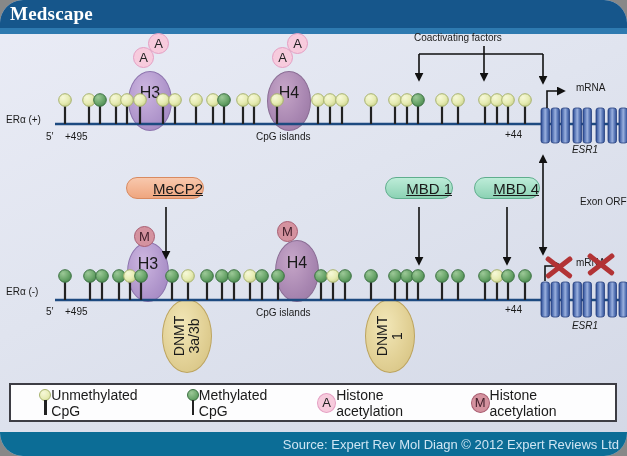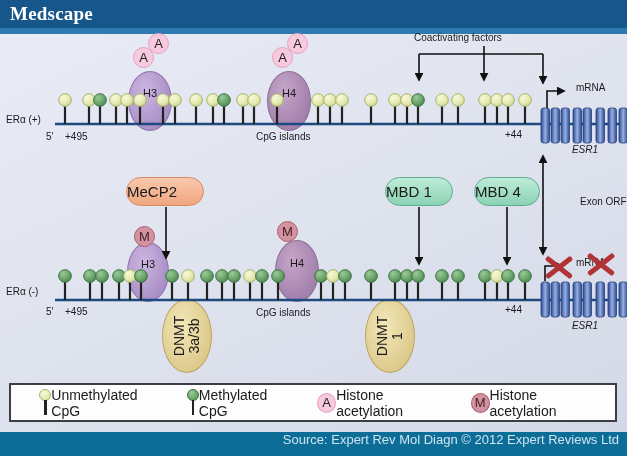--- a/index.html
+++ b/index.html
@@ -1,54 +1,54 @@
 <!DOCTYPE html>
 <html><head>
 <meta charset="utf-8">
 <style>
   html,body{margin:0;padding:0;background:#888;}
   *{box-sizing:border-box;}
   .stage{position:relative;width:627px;height:456px;overflow:hidden;
          font-family:"Liberation Sans",sans-serif;color:#1a1a1a;
-         background:linear-gradient(155deg,#eaecf6 0%,#e0e4ef 45%,#d3d8e6 100%);}
+         background:linear-gradient(155deg,#eaecf6 0%,#e0e4ef 45%,#d3d8e6 100%);border-radius:23px;}
   
   .hdr{position:absolute;left:0;top:0;width:627px;height:28px;background:#16568b;}
   .hdr .logo{position:absolute;left:10px;top:3px;color:#fff;font-family:"Liberation Serif",serif;
              font-size:19px;font-weight:bold;letter-spacing:.2px;}
   .hdr-strip{position:absolute;left:0;top:28px;width:627px;height:6px;background:#2e7ab0;}
   
   .ftr{position:absolute;left:0;top:432px;width:627px;height:24px;background:#0c6d96;
-       display:flex;justify-content:flex-end;padding-right:8px;}
+       display:flex;align-items:center;justify-content:flex-end;padding-right:8px;}
   .ftr .src{color:#cfe5f3;font-size:13px;}
   
   svg.art{position:absolute;left:0;top:0;z-index:2;pointer-events:none;}
   
   .ell{position:absolute;z-index:1;border-radius:50%;display:flex;align-items:center;justify-content:center;}
-  .hist{font-size:11px;}
+  .hist{font-size:16px;}
   .h3t{left:128px;top:71px;width:44px;height:60px;border:1px solid #8d74ae;
        background:radial-gradient(ellipse at 38% 32%,#cdb6e0 0%,#af95cb 60%,#9c81bc 100%);}
   .h4t{left:267px;top:71px;width:44px;height:60px;border:1px solid #8a6c94;
        background:radial-gradient(ellipse at 38% 32%,#c6a6c8 0%,#a886b1 60%,#96759f 100%);}
   .h3b{left:127px;top:242px;width:42px;height:60px;border:1px solid #8d74ae;
        background:radial-gradient(ellipse at 38% 32%,#cdb6e0 0%,#af95cb 60%,#9c81bc 100%);}
   .h4b{left:275px;top:240px;width:44px;height:62px;border:1px solid #8a6c94;
        background:radial-gradient(ellipse at 38% 32%,#c6a6c8 0%,#a886b1 60%,#96759f 100%);}
   .hist .lab{transform:translateY(-8px);}
   .dnmt{border:1px solid #bda45e;background:radial-gradient(ellipse at 40% 35%,#f2e7b8 0%,#e2d196 55%,#d3bf7d 100%);}
   .d1{left:162px;top:299px;width:50px;height:74px;}
   .d2{left:365px;top:299px;width:50px;height:74px;}
   .dnmt .rot{transform:rotate(-90deg);font-size:14px;line-height:15px;text-align:center;white-space:nowrap;}
   
   .badge{position:absolute;z-index:3;width:21px;height:21px;border-radius:50%;
          display:flex;align-items:center;justify-content:center;font-size:13px;}
   .bA{background:#f7cbdd;border:1.5px solid #e49fc3;color:#222;}
   .bM{background:#d4929f;border:1.5px solid #a95e72;color:#43202c;}
   
-  .fbox{position:absolute;z-index:3;height:29px;border-radius:14.5px;display:flex;
-        align-items:center;justify-content:flex-start;font-size:15px;}
+  .fbox{position:absolute;z-index:3;height:22px;border-radius:14.5px;display:flex;
+        align-items:center;justify-content:flex-end;font-size:15px;text-decoration:underline;}
   .mecp2{left:126px;top:177px;width:78px;border:1.5px solid #d98a60;
          background:linear-gradient(#f8c8ad,#efa67f);}
   .mbd{border:1.5px solid #5fae8d;background:linear-gradient(#bdecd8,#8cd2b4);}
   .mbd1{left:385px;top:177px;width:68px;}
   .mbd2{left:474px;top:177px;width:66px;}
   
   .lbl{position:absolute;z-index:3;font-size:10px;white-space:nowrap;}
   .it{font-style:italic;}
   .ctr{text-align:center;font-style:italic;}
   

